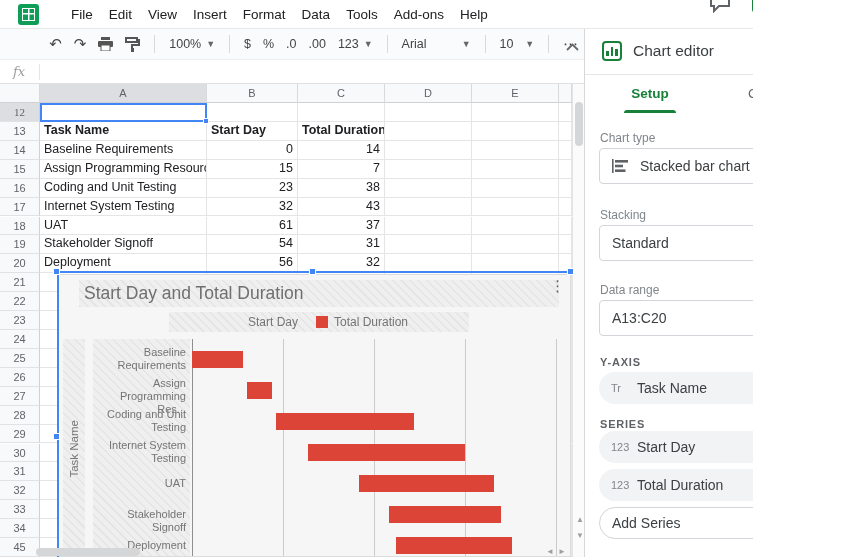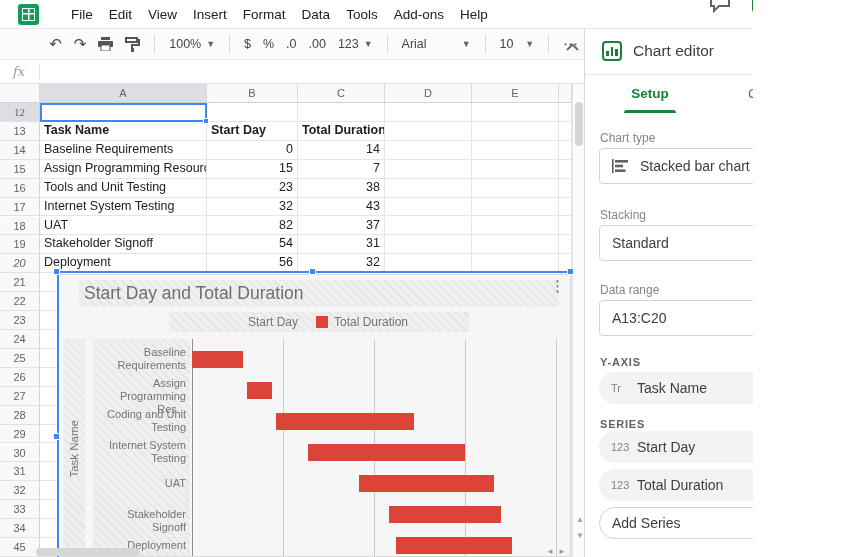--- a/index.html
+++ b/index.html
@@ -245,48 +245,48 @@
         <div class="cell" style="left: 472px; top: 56.8333px; width: 87px; height: 18.9167px; line-height: 17.9167px;"></div>
         <div class="cell" style="left: 559px; top: 56.8333px; width: 13px; height: 18.9167px; line-height: 17.9167px;"></div>
         <div class="rowhdr" style="top: 75.75px; height: 18.9167px; line-height: 18.9167px;">15</div>
         <div class="cell" style="left: 40px; top: 75.75px; width: 167px; height: 18.9167px; line-height: 17.9167px;">Assign Programming Resources</div>
         <div class="cell num" style="left: 207px; top: 75.75px; width: 91px; height: 18.9167px; line-height: 17.9167px;">15</div>
         <div class="cell num" style="left: 298px; top: 75.75px; width: 87px; height: 18.9167px; line-height: 17.9167px;">7</div>
         <div class="cell" style="left: 385px; top: 75.75px; width: 87px; height: 18.9167px; line-height: 17.9167px;"></div>
         <div class="cell" style="left: 472px; top: 75.75px; width: 87px; height: 18.9167px; line-height: 17.9167px;"></div>
         <div class="cell" style="left: 559px; top: 75.75px; width: 13px; height: 18.9167px; line-height: 17.9167px;"></div>
         <div class="rowhdr" style="top: 94.6667px; height: 18.9167px; line-height: 18.9167px;">16</div>
-        <div class="cell" style="left: 40px; top: 94.6667px; width: 167px; height: 18.9167px; line-height: 17.9167px;">Tools and Unit Testing</div>
+        <div class="cell" style="left: 40px; top: 94.6667px; width: 167px; height: 18.9167px; line-height: 17.9167px;">Coding and Unit Testing</div>
         <div class="cell num" style="left: 207px; top: 94.6667px; width: 91px; height: 18.9167px; line-height: 17.9167px;">23</div>
         <div class="cell num" style="left: 298px; top: 94.6667px; width: 87px; height: 18.9167px; line-height: 17.9167px; text-align: right;">38</div>
         <div class="cell" style="left: 385px; top: 94.6667px; width: 87px; height: 18.9167px; line-height: 17.9167px;"></div>
         <div class="cell" style="left: 472px; top: 94.6667px; width: 87px; height: 18.9167px; line-height: 17.9167px;"></div>
         <div class="cell" style="left: 559px; top: 94.6667px; width: 13px; height: 18.9167px; line-height: 17.9167px;"></div>
         <div class="rowhdr" style="top: 113.583px; height: 18.9167px; line-height: 18.9167px;">17</div>
         <div class="cell" style="left: 40px; top: 113.583px; width: 167px; height: 18.9167px; line-height: 17.9167px;">Internet System Testing</div>
         <div class="cell num" style="left: 207px; top: 113.583px; width: 91px; height: 18.9167px; line-height: 17.9167px;">32</div>
         <div class="cell num" style="left: 298px; top: 113.583px; width: 87px; height: 18.9167px; line-height: 17.9167px;">43</div>
         <div class="cell" style="left: 385px; top: 113.583px; width: 87px; height: 18.9167px; line-height: 17.9167px;"></div>
         <div class="cell" style="left: 472px; top: 113.583px; width: 87px; height: 18.9167px; line-height: 17.9167px;"></div>
         <div class="cell" style="left: 559px; top: 113.583px; width: 13px; height: 18.9167px; line-height: 17.9167px;"></div>
         <div class="rowhdr" style="top: 132.5px; height: 18.9167px; line-height: 18.9167px;">18</div>
         <div class="cell" style="left: 40px; top: 132.5px; width: 167px; height: 18.9167px; line-height: 17.9167px;">UAT</div>
-        <div class="cell num" style="left: 207px; top: 132.5px; width: 91px; height: 18.9167px; line-height: 17.9167px;">82</div>
+        <div class="cell num" style="left: 207px; top: 132.5px; width: 91px; height: 18.9167px; line-height: 17.9167px;">61</div>
         <div class="cell num" style="left: 298px; top: 132.5px; width: 87px; height: 18.9167px; line-height: 17.9167px;">37</div>
         <div class="cell" style="left: 385px; top: 132.5px; width: 87px; height: 18.9167px; line-height: 17.9167px;"></div>
         <div class="cell" style="left: 472px; top: 132.5px; width: 87px; height: 18.9167px; line-height: 17.9167px;"></div>
         <div class="cell" style="left: 559px; top: 132.5px; width: 13px; height: 18.9167px; line-height: 17.9167px;"></div>
         <div class="rowhdr" style="top: 151.417px; height: 18.9167px; line-height: 18.9167px;">19</div>
         <div class="cell" style="left: 40px; top: 151.417px; width: 167px; height: 18.9167px; line-height: 17.9167px;">Stakeholder Signoff</div>
         <div class="cell num" style="left: 207px; top: 151.417px; width: 91px; height: 18.9167px; line-height: 17.9167px;">54</div>
         <div class="cell num" style="left: 298px; top: 151.417px; width: 87px; height: 18.9167px; line-height: 17.9167px;">31</div>
         <div class="cell" style="left: 385px; top: 151.417px; width: 87px; height: 18.9167px; line-height: 17.9167px;"></div>
         <div class="cell" style="left: 472px; top: 151.417px; width: 87px; height: 18.9167px; line-height: 17.9167px;"></div>
         <div class="cell" style="left: 559px; top: 151.417px; width: 13px; height: 18.9167px; line-height: 17.9167px;"></div>
-        <div class="rowhdr" style="top: 170.333px; height: 18.9167px; line-height: 18.9167px; font-style: italic;">20</div>
+        <div class="rowhdr" style="top: 170.333px; height: 18.9167px; line-height: 18.9167px;">20</div>
         <div class="cell" style="left: 40px; top: 170.333px; width: 167px; height: 18.9167px; line-height: 17.9167px;">Deployment</div>
         <div class="cell num" style="left: 207px; top: 170.333px; width: 91px; height: 18.9167px; line-height: 17.9167px;">56</div>
         <div class="cell num" style="left: 298px; top: 170.333px; width: 87px; height: 18.9167px; line-height: 17.9167px;">32</div>
         <div class="cell" style="left: 385px; top: 170.333px; width: 87px; height: 18.9167px; line-height: 17.9167px;"></div>
         <div class="cell" style="left: 472px; top: 170.333px; width: 87px; height: 18.9167px; line-height: 17.9167px;"></div>
         <div class="cell" style="left: 559px; top: 170.333px; width: 13px; height: 18.9167px; line-height: 17.9167px;"></div>
         <div class="rowhdr" style="top: 189.25px; height: 18.9167px; line-height: 18.9167px;">21</div>
         <div class="cell" style="left: 40px; top: 189.25px; width: 167px; height: 18.9167px; line-height: 17.9167px;"></div>
         <div class="cell" style="left: 207px; top: 189.25px; width: 91px; height: 18.9167px; line-height: 17.9167px;"></div>
         <div class="cell" style="left: 298px; top: 189.25px; width: 87px; height: 18.9167px; line-height: 17.9167px;"></div>

